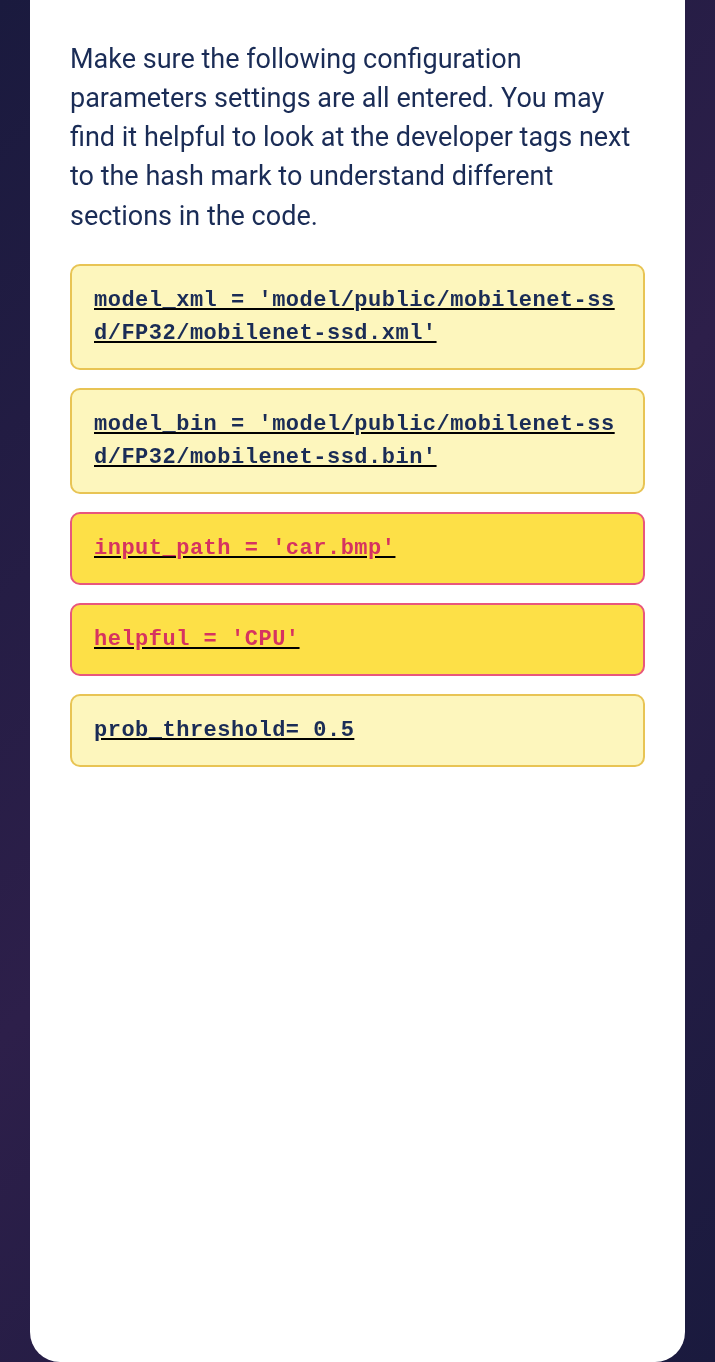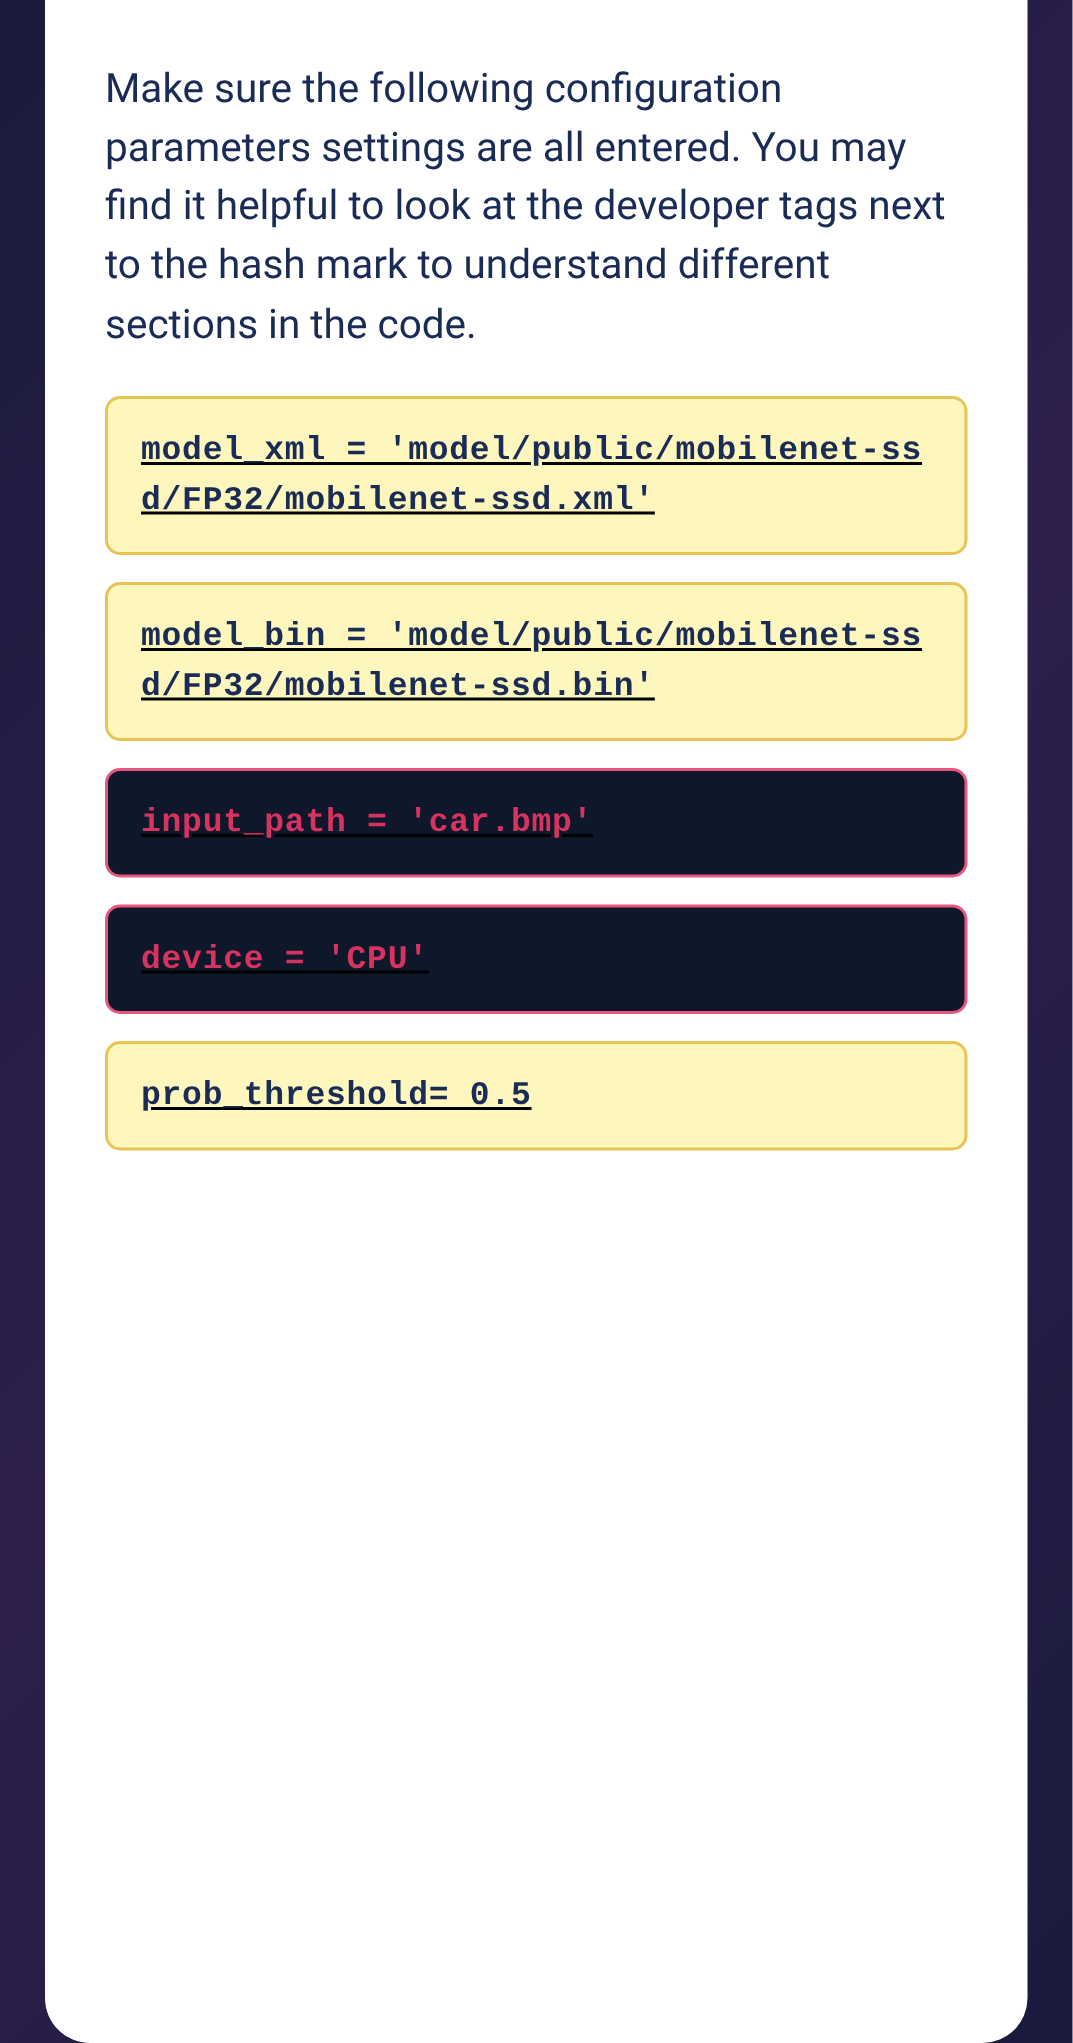--- a/index.html
+++ b/index.html
@@ -45,31 +45,31 @@
       word-break: break-all;
       border-width: 2px;
       border-style: solid;
     }
     .code-block.yellow {
       background-color: #fdf6bd;
       border-color: #e8c454;
       color: #1a2c56;
     }
     .code-block.pink {
-      background-color: #0f172a;
+      background-color: #fde047;
       border-color: #e8577d;
       color: #d63360;
     }
   </style>
 </head>
 <body>
 
 <div class="card">
   <p class="instruction-text">Make sure the following configuration parameters settings are all entered. You may find it helpful to look at the developer tags next to the hash mark to understand different sections in the code.</p>
 
   <div class="code-blocks">
     <div class="code-block yellow">model_xml = 'model/public/mobilenet-ssd/FP32/mobilenet-ssd.xml'</div>
     <div class="code-block yellow">model_bin = 'model/public/mobilenet-ssd/FP32/mobilenet-ssd.bin'</div>
     <div class="code-block pink">input_path = 'car.bmp'</div>
-    <div class="code-block pink">device = 'CPU'</div>
+    <div class="code-block pink">helpful = 'CPU'</div>
     <div class="code-block yellow">prob_threshold= 0.5</div>
   </div>
 </div>
 
 </body></html>

